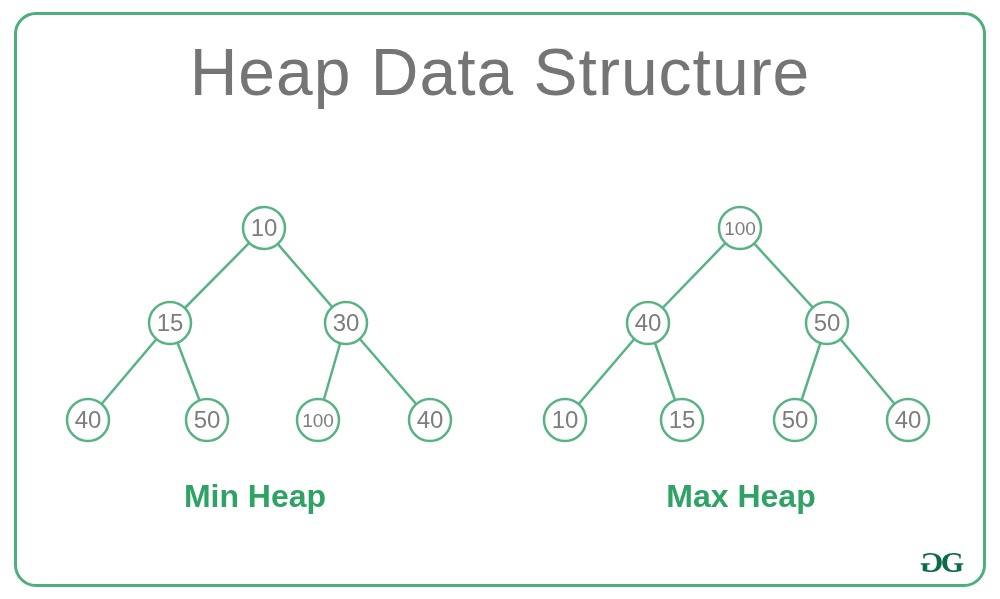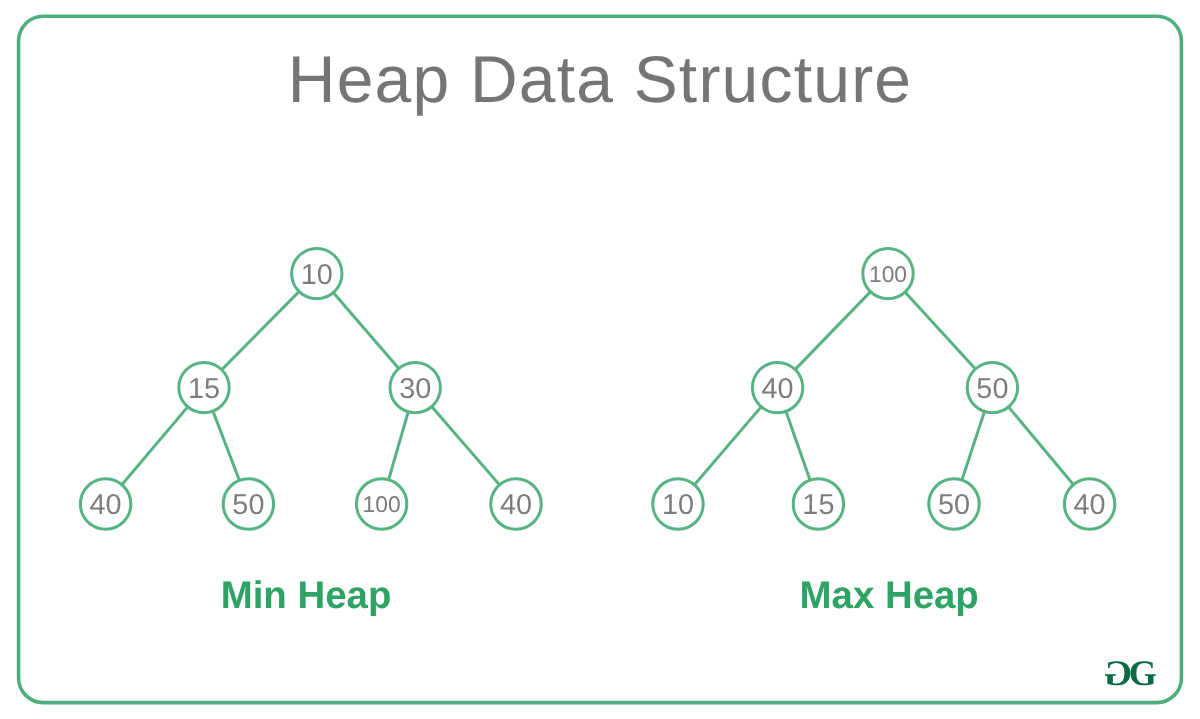--- a/index.html
+++ b/index.html
@@ -24,21 +24,21 @@
     border: 3px solid var(--border-green, #4caf7d);
     border-radius: 22px;
     pointer-events: none;
   }
   .title {
     position: absolute;
     top: 34px;
     left: 0;
     width: 100%;
     text-align: center;
-    font-size: 55px;
+    font-size: 66px;
     font-weight: 400;
     letter-spacing: 1px;
     color: var(--title-gray, #757575);
   }
   svg.diagram {
     position: absolute;
     left: 0;
     top: 0;
     display: block;
   }

